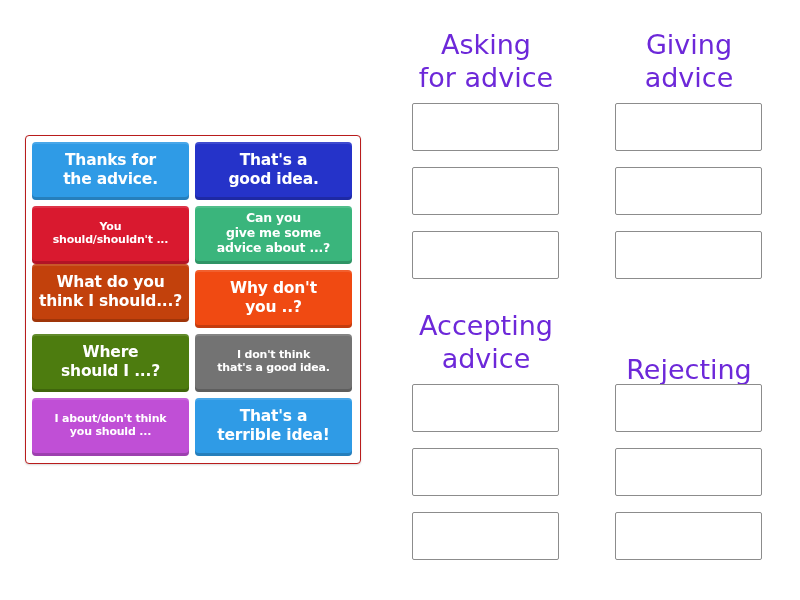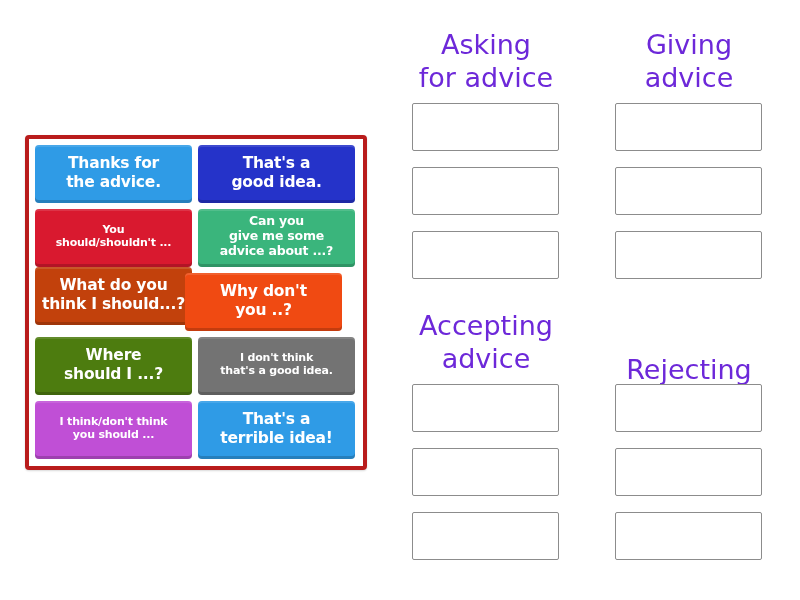--- a/index.html
+++ b/index.html
@@ -2,21 +2,21 @@
 <html><head>
 <meta charset="utf-8">
 <style>
   html, body { margin: 0; padding: 0; }
   body {
     width: 800px; height: 600px; background: #ffffff; position: relative; overflow: hidden;
     font-family: "DejaVu Sans", "Liberation Sans", sans-serif;
   }
   .tray {
     position: absolute; left: 25px; top: 135px; width: 334px; height: 327px;
-    border: 4px solid #b91c1c; border-radius: 4px; background: #fff;
+    border: 1px solid #b91c1c; border-radius: 4px; background: #fff;
     box-shadow: 0 1px 2px rgba(0,0,0,0.15);
   }
   .tile {
     position: absolute; width: 157px; height: 58px; border-radius: 4px;
     color: #fff; font-weight: bold; text-align: center;
     display: flex; align-items: center; justify-content: center;
     box-sizing: border-box; padding: 0 3px 3px 3px; cursor: grab;
     box-shadow: inset 0 -3px 0 rgba(0,0,0,0.18), inset 0 2px 0 rgba(255,255,255,0.12);
     line-height: 1.18; white-space: pre-line; letter-spacing: -0.2px;
   }
@@ -40,27 +40,27 @@
 the advice.</div>
   <div class="tile fs16" style="left: 169px; top: 6px; background: rgb(37, 51, 201);">That's a
 good idea.</div>
   <div class="tile fs14" style="left: 6px; top: 70px; background: rgb(217, 25, 47);">You
 should/shouldn't ...</div>
   <div class="tile fs12" style="left: 169px; top: 70px; background: rgb(58, 181, 124);">Can you
 give me some
 advice about ...?</div>
   <div class="tile fs16" style="left: 6px; top: 128px; background: #c2410c;">What do you
 think I should...?</div>
-  <div class="tile fs16" style="left: 156px; top: 134px; background: rgb(240, 74, 18);">Why don't
+  <div class="tile fs16" style="left: 169px; top: 134px; background: rgb(240, 74, 18);">Why don't
 you ..?</div>
   <div class="tile fs16" style="left: 6px; top: 198px; background: #4d7c0f;">Where
 should I ...?</div>
   <div class="tile fs14" style="left: 169px; top: 198px; background: #737373;">I don't think
 that's a good idea.</div>
-  <div class="tile fs14" style="left: 6px; top: 262px; background: rgb(192, 79, 214);">I think/don't think
+  <div class="tile fs14" style="left: 6px; top: 262px; background: rgb(192, 79, 214);">I about/don't think
 you should ...</div>
   <div class="tile fs16" style="left: 169px; top: 262px; background: rgb(47, 155, 230);">That's a
 terrible idea!</div>
 </div>
 
 <div class="heading" style="left:396px;top:28px;">Asking
 for advice</div>
 <div class="slot" style="left:412px;top:103px;"></div>
 <div class="slot" style="left:412px;top:167px;"></div>
 <div class="slot" style="left:412px;top:231px;"></div>

